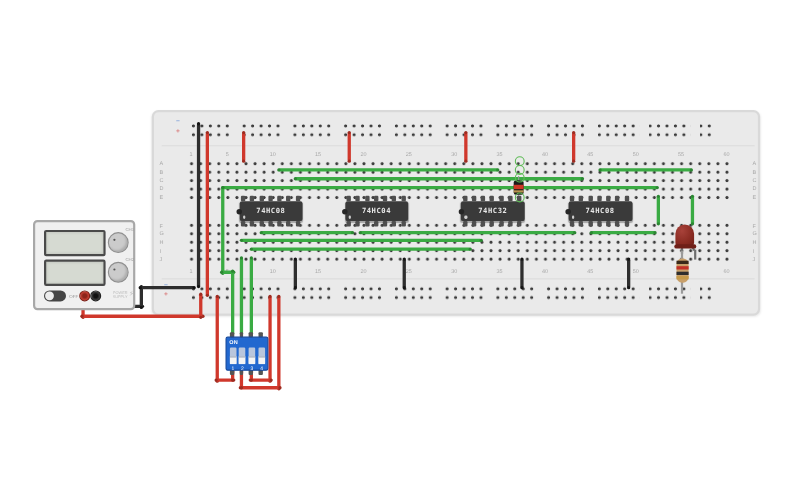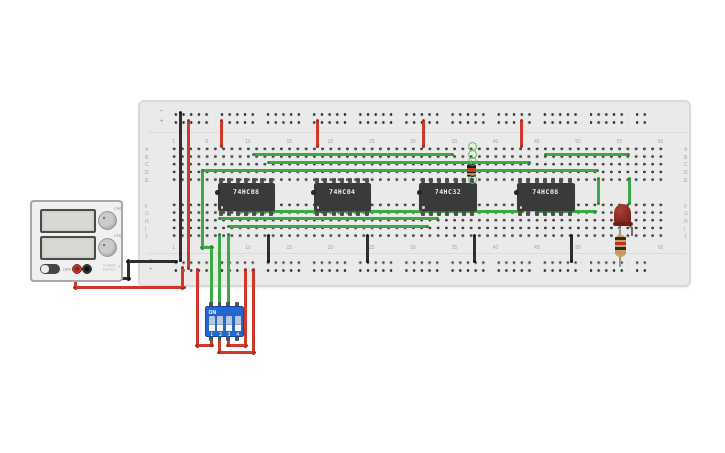--- a/index.html
+++ b/index.html
@@ -22,21 +22,21 @@
   
   .wire{position:absolute;border-radius:1.5px;z-index:3;}
   .wv{width:3px;} .wh{height:3px;}
   .wire::before,.wire::after{content:"";position:absolute;width:3px;height:3px;border-radius:50%;}
   .wv::before{top:-1px;left:0;} .wv::after{bottom:-1px;left:0;}
   .wh::before{left:-1px;top:0;} .wh::after{right:-1px;top:0;}
   .wg{background:#3aab43;} .wg::before,.wg::after{background:#2b8732;}
   .wr{background:#d0382c;} .wr::before,.wr::after{background:#9e2b20;}
   .wk{background:#2e2e2e;} .wk::before,.wk::after{background:#141414;}
   
-  .chip{position:absolute;top:183px;height:28px;background:#3a3a3a;border-radius:2px;z-index:4;
+  .chip{position:absolute;top:183px;height:18px;background:#3a3a3a;border-radius:2px;z-index:4;
         box-shadow:0 1px 1px rgba(0,0,0,.3);}
   .chip .lbl{position:absolute;left:0;right:0;top:5px;text-align:center;color:#e8e8e8;
         font-family:"DejaVu Sans Mono",monospace;font-size:6.5px;font-weight:bold;letter-spacing:.5px;line-height:8px;}
   .chip .notch{position:absolute;left:-2.5px;top:6.5px;width:5px;height:5px;border-radius:50%;background:#262626;}
   .chip .p1{position:absolute;left:3px;bottom:2.5px;width:2.5px;height:2.5px;border-radius:50%;background:#cfcfcf;}
   .pin{position:absolute;width:4px;height:5px;background:#4f4f4f;border-radius:1px;}
   
   .dip{position:absolute;left:204.5px;top:306px;width:39px;height:31px;background:#2268cf;
        border:1px solid #17489c;border-radius:2px;z-index:5;box-sizing:border-box;}
   .dip .on{position:absolute;left:3px;top:1.5px;color:#fff;font-size:5px;font-weight:bold;line-height:6px;}

